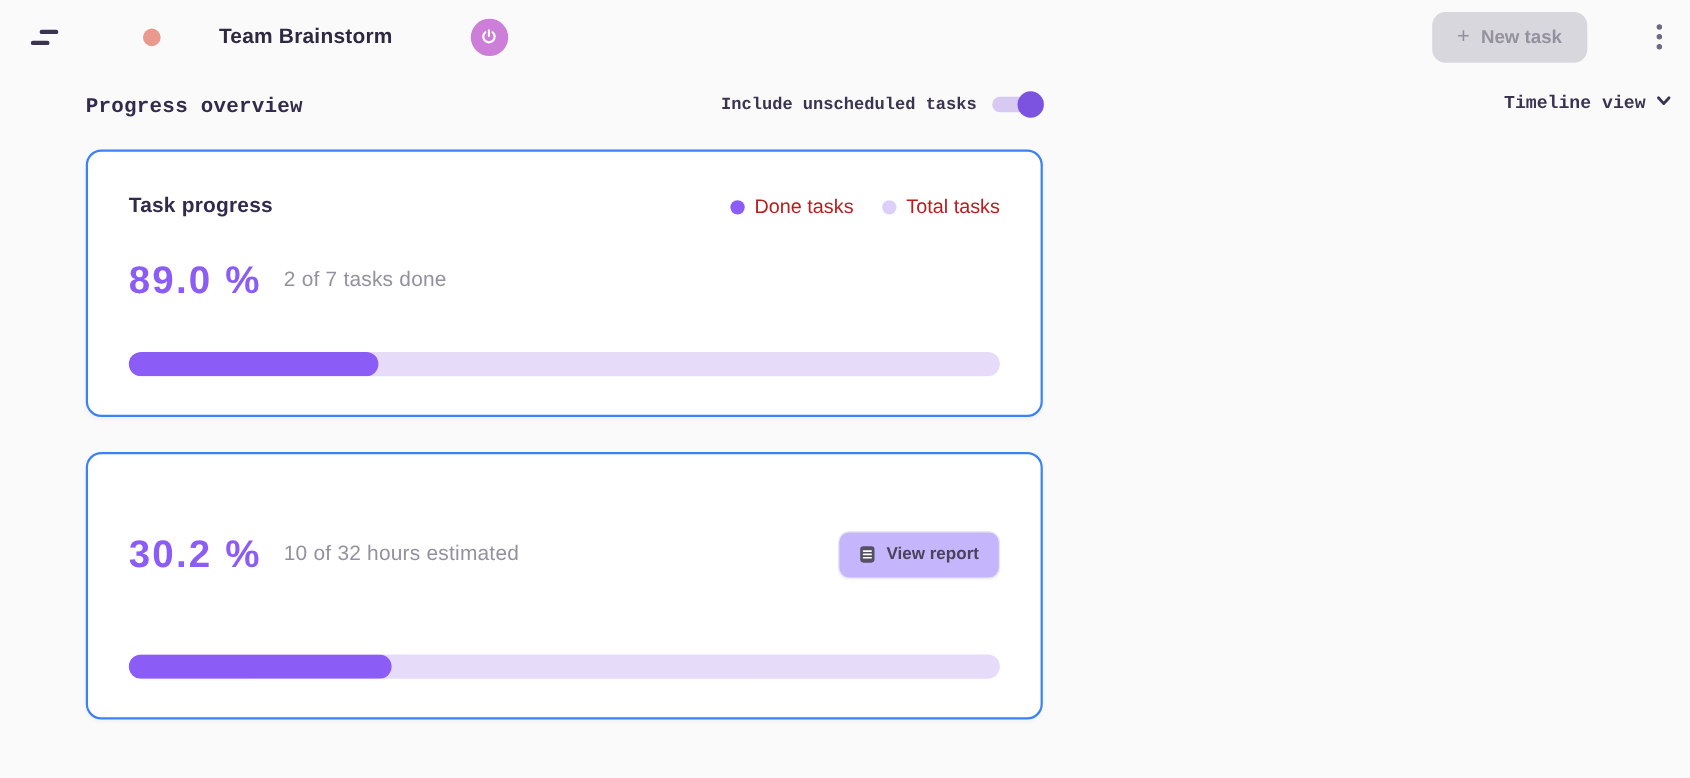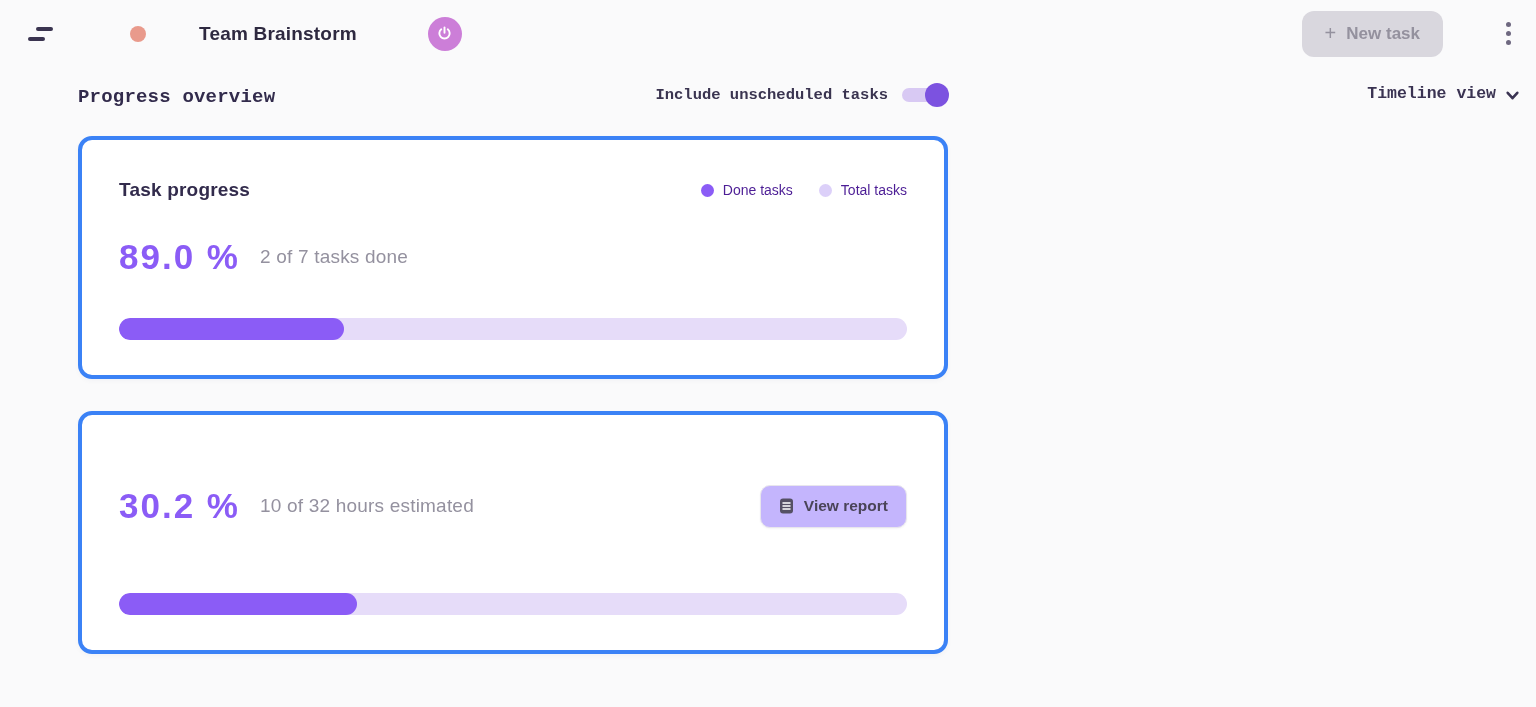--- a/index.html
+++ b/index.html
@@ -29,34 +29,34 @@
     align-items:center; justify-content:center; gap:4px; cursor:pointer; background:none; border:none; }
   .kebab i { width:5px; height:5px; border-radius:50%; background:#6E6880; }
 
   
   .subbar { position:relative; height:40px; margin-top:13px;font-family:Liberation Mono, monospace; }
   .page-title { position:absolute; left:78px; top:6px; font-size:19px; font-weight:700; color:#322B4C; letter-spacing:.2px; }
   .toggle-group { position:absolute; right:588px; top:6px; display:flex; align-items:center; gap:14px;text-align:right; }
   .toggle-label { font-size:15.5px; font-weight:600; color:#3A3450; }
   .toggle { position:relative; width:46px; height:14px; border-radius:7px; cursor:pointer; }
   .toggle .knob { position:absolute; right:-1px; top:-5px; width:24px; height:24px; border-radius:50%; }
-  .view-select { position:absolute; right:16px; top:4px; display:flex; align-items:flex-end; gap:9px;
+  .view-select { position:absolute; right:16px; top:4px; display:flex; align-items:flex-start; gap:9px;
     background:none; border:none; cursor:pointer; font-family:inherit; }
   .view-select span { font-size:16.5px; font-weight:700; color:#3A3352; }
 
   
   .cards { margin:16px 0 0 78px; display:flex; flex-direction:column; gap:32px; width:870px; }
-  .card { position:relative; height:243px; background:#fff; border:4px solid #3b82f6; border-radius:14px;
+  .card { position:relative; height:243px; background:#fff; border:2px solid #3b82f6; border-radius:14px;
     padding:37px 37px 0 37px; box-shadow:0 2px 5px rgba(40,30,80,.035); }
   .card-head { display:flex; justify-content:space-between; align-items:center; height:26px; }
   .card-title { font-size:19px; font-weight:700; color:#322B4C; letter-spacing:.2px; }
   .legend { display:flex; align-items:center; gap:26px; }
   .legend-item { display:flex; align-items:center; gap:9px; }
   .legend-dot { width:13px; height:13px; border-radius:50%; flex:none; }
-  .legend-label { font-size:14px; color:#4c1d95; }
+  .legend-label { font-size:18px; color:#b91c1c; }
   .stat-row { display:flex; align-items:center; margin-top:32px; height:44px; }
   .big-pct { font-size:35px; font-weight:800; letter-spacing:2px; color:#8B5CF6; }
   .stat-caption { font-size:19px; color:#94919F; margin-left:20px; letter-spacing:.2px; }
   .report-btn { margin-left:auto; display:flex; align-items:center; gap:10px; height:43px; padding:0 18px;
     background:#c4b5fd; border:1px solid #E8E6ED; border-radius:10px; box-shadow:0 1px 2px rgba(40,30,80,.05);
     color:#4A4458; font-family:inherit; font-size:15.5px; font-weight:600; cursor:pointer; }
   .progress { position:absolute; left:37px; right:37px; bottom:35px; height:22px; border-radius:11px; overflow:hidden; }
   .progress .fill { height:100%; border-radius:11px; }
 </style>
 </head>

